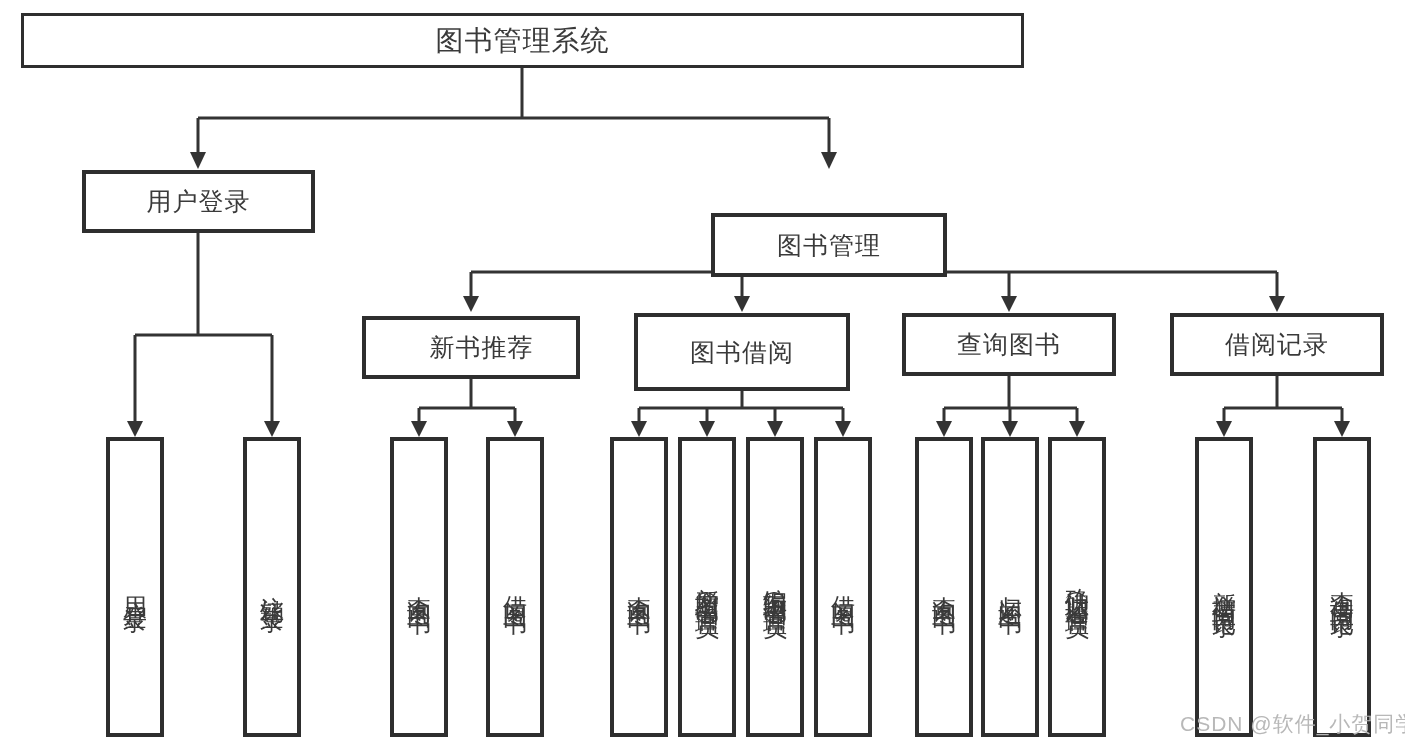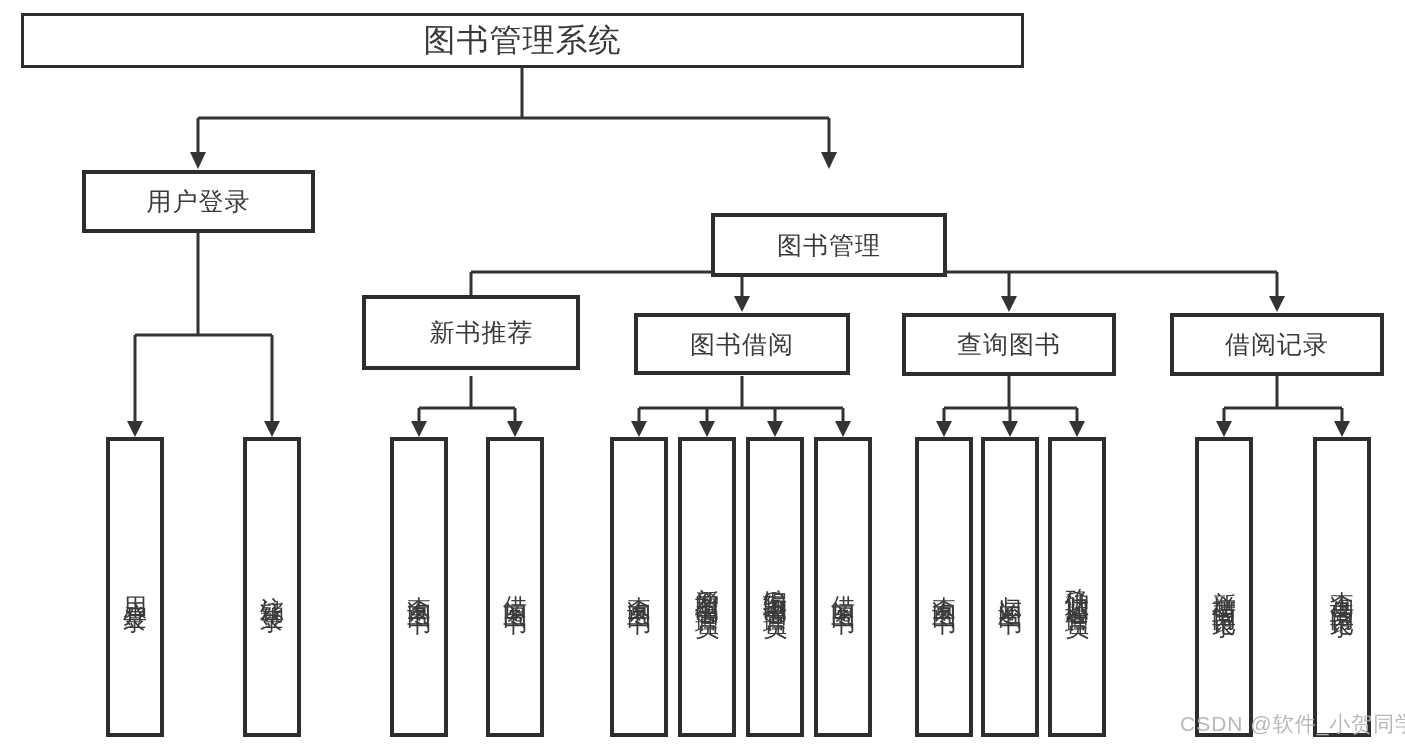--- a/index.html
+++ b/index.html
@@ -36,21 +36,21 @@
     border: 4px solid #2e2e2e;
     background: #ffffff;
     color: #3a3a3a;
     display: flex;
     align-items: center;
     justify-content: center;
     text-align: center;
   }
   .node.root {
     border-width: 3px;
-    font-size: 32px;
+    font-size: 28px;
     letter-spacing: 1px;
   }
   .node.h {
     font-size: 25px;
     letter-spacing: 1px;
   }
   .node.v {
     writing-mode: vertical-rl;
     text-orientation: mixed;
     font-size: 24px;
@@ -116,22 +116,22 @@
       <polygon points="1216,421 1232,421 1224,437"></polygon>
       <polygon points="1334,421 1350,421 1342,437"></polygon>
     </g>
   </svg>
 
   <div class="node root" style="left:21px; top:13px; width:1003px; height:55px;">图书管理系统</div>
 
   <div class="node h" style="left:82px; top:170px; width:233px; height:63px;">用户登录</div>
   <div class="node h" style="left:711px; top:169px; width:236px; height:64px;margin-top:44px;">图书管理</div>
 
-  <div class="node h" style="left:362px; top:295px; width:218px; height:75px;padding-left:21px;">新书推荐</div>
-  <div class="node h" style="left:634px; top:313px; width:216px; height:62px;">图书借阅</div>
+  <div class="node h" style="left:362px; top:316px; width:218px; height:63px;padding-left:21px;">新书推荐</div>
+  <div class="node h" style="left:634px; top:313px; width:216px; height:78px;">图书借阅</div>
   <div class="node h" style="left:902px; top:313px; width:214px; height:63px;">查询图书</div>
   <div class="node h" style="left:1170px; top:313px; width:214px; height:63px;">借阅记录</div>
 
   <div class="node v" style="left:106px; top:437px; width:58px; height:300px;">用户登录</div>
   <div class="node v" style="left:243px; top:437px; width:58px; height:300px;">注销登录</div>
 
   <div class="node v" style="left:390px; top:437px; width:58px; height:300px;">查询图书</div>
   <div class="node v" style="left:486px; top:437px; width:58px; height:300px;">借阅图书</div>
 
   <div class="node v" style="left:610px; top:437px; width:58px; height:300px;">查询图书</div>

